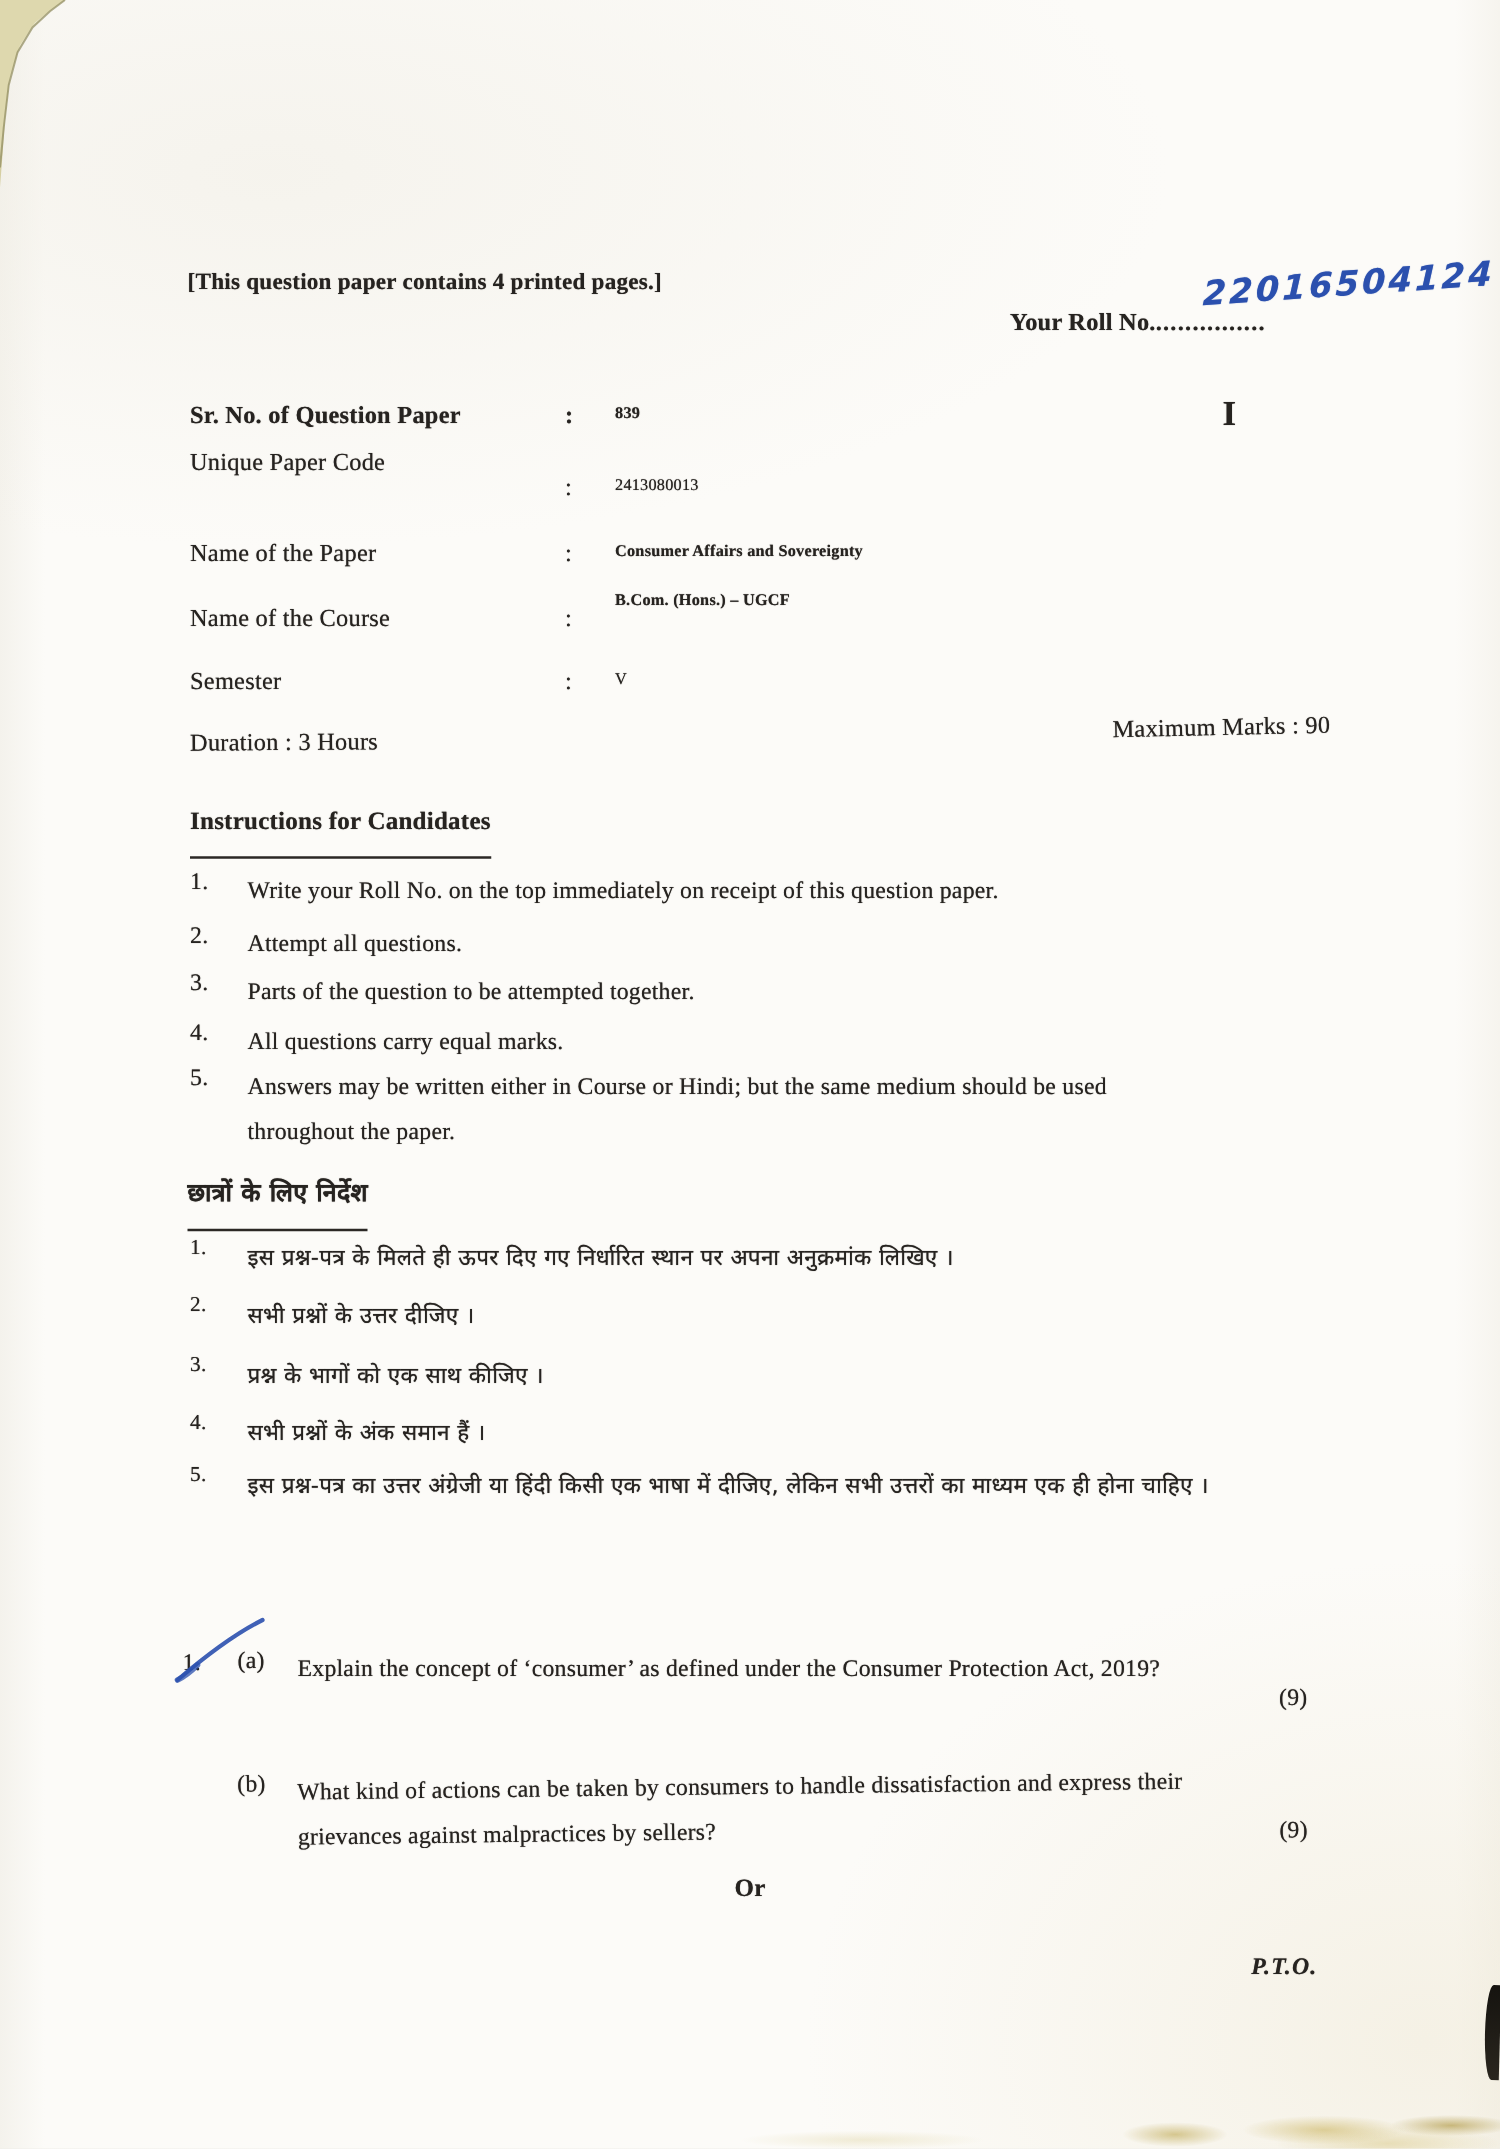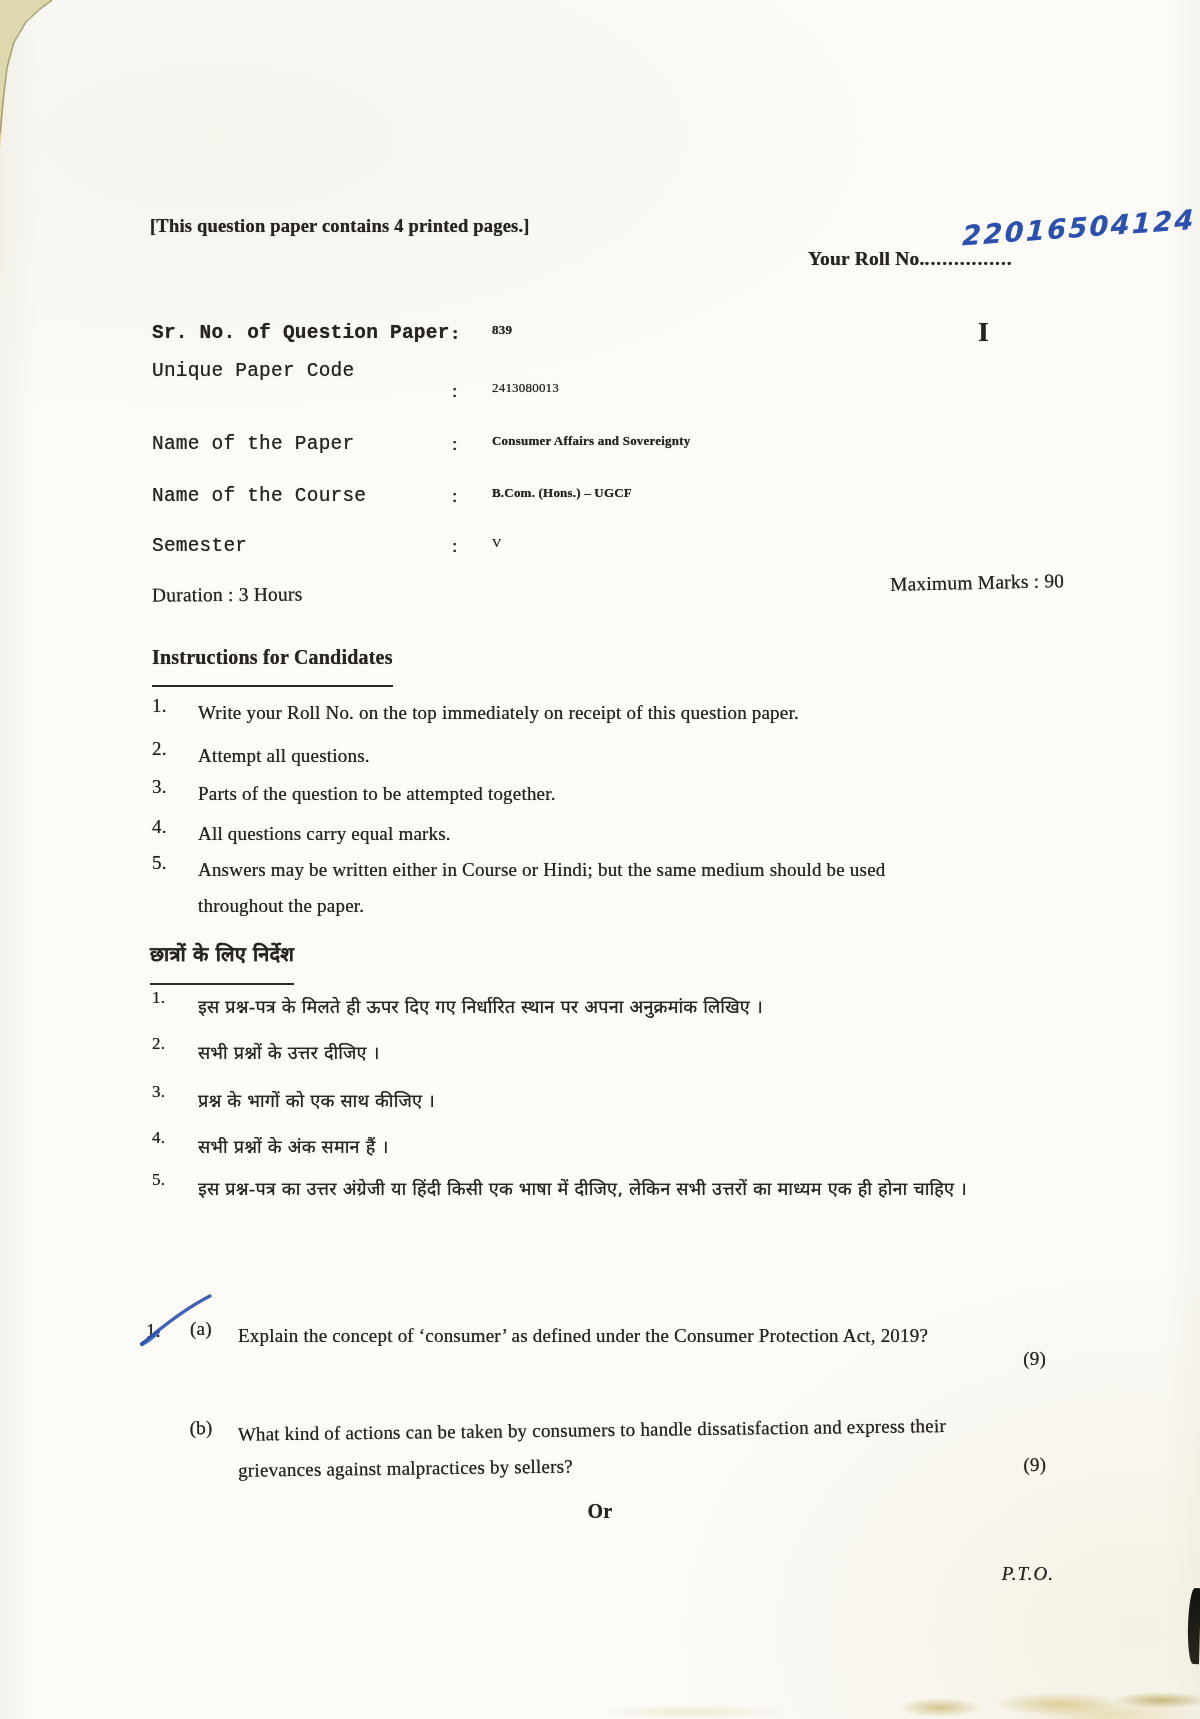--- a/index.html
+++ b/index.html
@@ -25,21 +25,21 @@
   .roll-dots{ letter-spacing:1px; font-weight:700; }
   .hand{
     left:962px; top:212px; font-size:27px;
     font-family:"DejaVu Sans",sans-serif; font-style:italic; font-weight:600;
     color:#2b50ae; transform:rotate(-4deg) skewX(-6deg);
     letter-spacing:2.5px; white-space:nowrap;
     text-shadow:0 0 .8px rgba(43,80,174,.65);
   }
   .roman{ left:978px; top:316px; font-size:28px; font-weight:700; }
   
-  .meta-label{ position:absolute; left:152px; font-size:19.5px; white-space:nowrap;font-family:Liberation Mono, monospace; }
+  .meta-label{ position:absolute; left:152px; font-size:19.5px; white-space:nowrap; }
   .meta-colon{ position:absolute; left:452px; font-size:19.5px; }
   .meta-value{ position:absolute; left:492px; font-size:13px; white-space:nowrap; }
   .duration{ left:152px; top:584px; font-size:19.5px; transform:rotate(-.4deg); }
   .maxmarks{ right:136px; top:572px; font-size:19.5px; transform:rotate(-1.2deg); }
   
   .head-underline{
     display:inline-block; font-size:20px; font-weight:700;
     border-bottom:2.4px solid #2b2825; padding-bottom:16px;
   }
   .en-head{ left:152px; top:646px; }
@@ -54,21 +54,21 @@
   .tick{ left:138px; top:1292px; }
   .part{ position:absolute; left:190px; width:856px; }
   .part .plabel{ position:absolute; left:0; top:0; font-size:19px; }
   .part .ptext{ margin-left:48px; width:712px; font-size:19px; line-height:1.92; }
   .part .pmarks{ position:absolute; right:0; font-size:19px; }
   .part-a{ top:1318px; }
   .part-a .pmarks{ top:30px; }
   .part-b{ top:1412px; transform:rotate(-.7deg); }
   .part-b .pmarks{ bottom:4px; }
   .or{ left:150px; top:1500px; width:900px; text-align:center; font-size:20px; font-weight:700; }
-  .pto{ right:146px; top:1563px; font-size:19px; font-weight:400; font-style:italic; letter-spacing:1px; }
+  .pto{ right:146px; top:1563px; font-size:19px; font-weight:700; font-style:italic; letter-spacing:1px; }
   
   .corner svg{ display:block; }
   .smudge{
     left:872px; top:1686px; width:340px; height:36px;
     background:
       radial-gradient(60px 14px at 20% 60%, rgba(201,182,110,.75), rgba(201,182,110,0) 70%),
       radial-gradient(90px 16px at 55% 50%, rgba(214,196,130,.8), rgba(214,196,130,0) 72%),
       radial-gradient(70px 12px at 85% 40%, rgba(188,168,96,.8), rgba(188,168,96,0) 70%),
       radial-gradient(120px 18px at 70% 80%, rgba(222,207,150,.6), rgba(222,207,150,0) 75%);
     filter:blur(.6px);
@@ -117,21 +117,21 @@
       <span class="meta-value txt" style="top:380px">2413080013</span>
     </div>
     <div>
       <span class="meta-label txt" style="top:433px">Name of the Paper</span>
       <span class="meta-colon txt" style="top:433px">:</span>
       <span class="meta-value txt b" style="top:433px">Consumer Affairs and Sovereignty</span>
     </div>
     <div>
       <span class="meta-label txt" style="top:485px">Name of the Course</span>
       <span class="meta-colon txt" style="top:485px">:</span>
-      <span class="meta-value txt b" style="top:485px">B.Com. (Hons.) – UGCF</span>
+      <span class="meta-value txt b" style="top:472px">B.Com. (Hons.) – UGCF</span>
     </div>
     <div>
       <span class="meta-label txt" style="top:535px">Semester</span>
       <span class="meta-colon txt" style="top:535px">:</span>
       <span class="meta-value txt" style="top:535px">V</span>
     </div>
   </div>
 
   <div class="abs duration txt">Duration : 3 Hours</div>
   <div class="abs maxmarks txt">Maximum Marks : 90</div>

